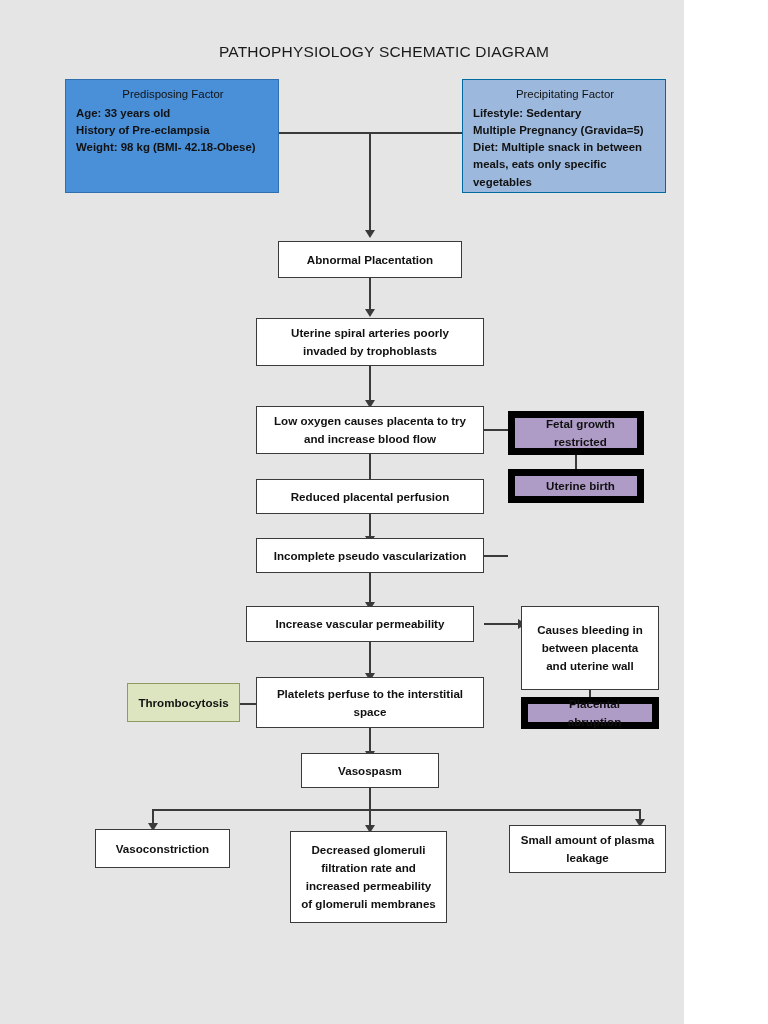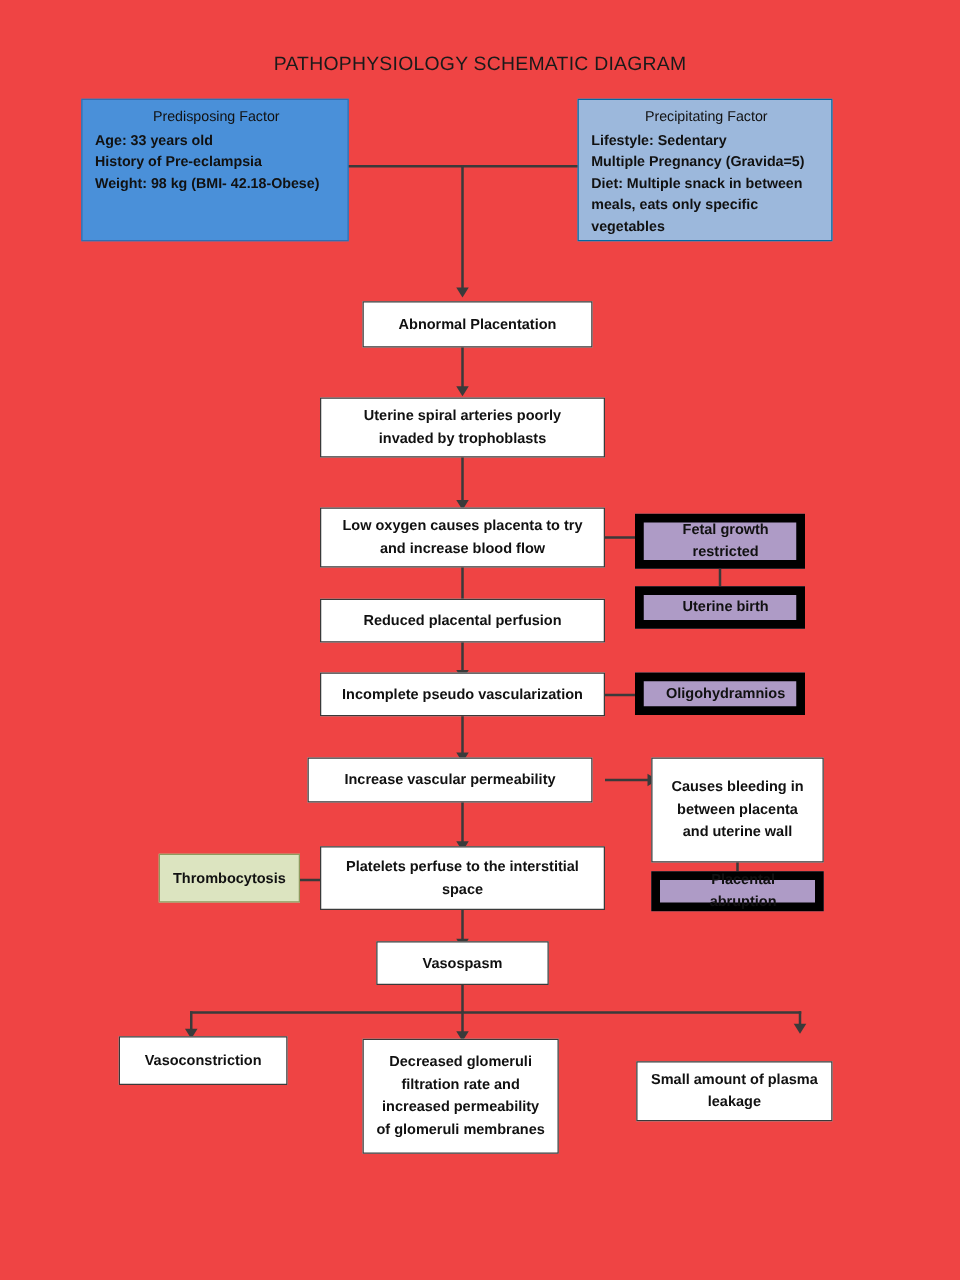--- a/index.html
+++ b/index.html
@@ -6,24 +6,24 @@
     margin: 0;
     padding: 0;
     background: #ffffff;
   }
   body {
     font-family: "Liberation Sans", sans-serif;
     color: #111111;
   }
   #page {
     position: relative;
-    width: 768px;
+    width: 684px;
     height: 1024px;
     overflow: hidden;
-    background: #ef4444;
+    background: #e5e5e5;
   }
 
   .title {
     position: absolute;
     left: 0;
     top: 43px;
     width: 768px;
     text-align: center;
     font-size: 15.5px;
     letter-spacing: 0.2px;
@@ -140,21 +140,21 @@
 Diet: Multiple snack in between
 meals, eats only specific
 vegetables</span>
   </div>
 
   <div class="ln ln-h" style="left:279px; top:132px; width:183px;"></div>
 
   <div class="ln ln-v" style="left:369px; top:132px; height:100px;"></div>
   <div class="arrowhead" style="left:365px; top:230px;"></div>
 
-  <div class="node n-white" style="left:278px; top:241px; width:184px; height:37px;margin-left:12px;">
+  <div class="node n-white" style="left:278px; top:241px; width:184px; height:37px;">
     <span class="txt">Abnormal Placentation</span>
   </div>
 
   <div class="ln ln-v" style="left:369px; top:278px; height:33px;"></div>
   <div class="arrowhead" style="left:365px; top:309px;"></div>
 
   <div class="node n-white" style="left:256px; top:318px; width:228px; height:48px;">
     <span class="txt">Uterine spiral arteries poorly
 invaded by trophoblasts</span>
   </div>
@@ -216,23 +216,20 @@
     <span class="txt">Fetal growth
 restricted</span>
   </div>
 
   <div class="ln ln-v" style="left:575px; top:455px; height:14px;"></div>
 
   <div class="node n-purple" style="left:508px; top:469px; width:136px; height:34px;">
     <span class="txt">Uterine birth</span>
   </div>
 
-  <div class="node n-purple" style="left:508px; top:538px; width:136px; height:34px;">
-    <span class="txt">Oligohydramnios</span>
-  </div>
 
   <div class="node n-white" style="left:521px; top:606px; width:138px; height:84px;">
     <span class="txt">Causes bleeding in
 between placenta
 and uterine wall</span>
   </div>
 
   <div class="ln ln-v" style="left:589px; top:690px; height:8px;"></div>
 
   <div class="node n-purple" style="left:521px; top:697px; width:138px; height:32px;">
@@ -259,18 +256,18 @@
     <span class="txt">Vasoconstriction</span>
   </div>
 
   <div class="node n-white" style="left:290px; top:831px; width:157px; height:92px;">
     <span class="txt">Decreased glomeruli
 filtration rate and
 increased permeability
 of glomeruli membranes</span>
   </div>
 
-  <div class="node n-white" style="left:509px; top:825px; width:157px; height:48px;margin-top:24px;">
+  <div class="node n-white" style="left:509px; top:825px; width:157px; height:48px;">
     <span class="txt">Small amount of plasma
 leakage</span>
   </div>
 
 </div>
 
 </body></html>

